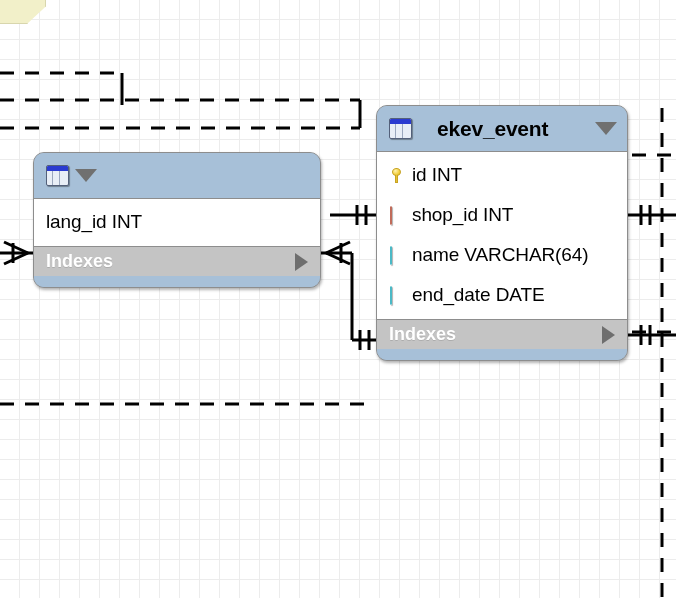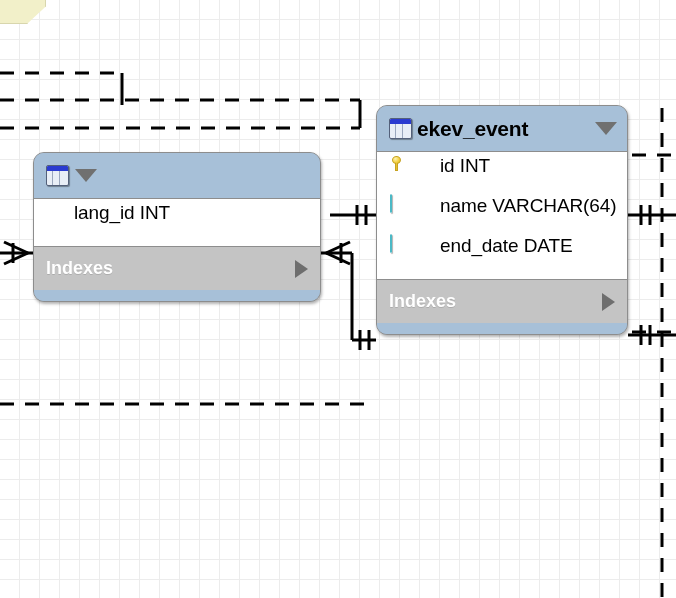--- a/index.html
+++ b/index.html
@@ -95,45 +95,45 @@
       linear-gradient(to right,
         transparent 0, transparent 5px, #9aa7bd 5px, #9aa7bd 6px,
         transparent 6px, transparent 12px, #9aa7bd 12px, #9aa7bd 13px,
         transparent 13px);
   }
   .tbl-title {
     flex: 1 1 auto;
     font-size: 21px;
     font-weight: bold;
     color: #000000;
-    padding-left: 5px;
+    padding-left: 25px;
     letter-spacing: -0.2px;
     white-space: nowrap;
   }
   .tbl-caret {
     flex: 0 0 auto;
     width: 0;
     height: 0;
     border-left: 11px solid transparent;
     border-right: 11px solid transparent;
     border-top: 13px solid #707070;
     margin-left: 6px;
   }
 
   .tbl-fields {
     background: #ffffff;
     border-top: 1px solid #8d8d8d;
     padding: 3px 0 4px 0;
   }
   .field-row {
     display: flex;
+    align-items: center;
     height: 40px;
     padding-left: 12px;
     box-sizing: border-box;
-    gap: 28px;
   }
   .field-icon {
     flex: 0 0 auto;
     width: 16px;
     height: 16px;
     margin-right: 7px;
   }
   .field-icon.none {
     width: 0;
     margin-right: 0;
@@ -180,21 +180,21 @@
     box-sizing: border-box;
   }
   .field-label {
     font-size: 19px;
     color: #000000;
     white-space: nowrap;
     letter-spacing: -0.1px;
   }
 
   .tbl-footer {
-    height: 44px;
+    height: 30px;
     background: #c4c4c4;
     border-top: 1px solid #8d8d8d;
     display: flex;
     align-items: center;
     padding: 0 12px 0 12px;
     box-sizing: border-box;
   }
   .footer-label {
     flex: 1 1 auto;
     font-size: 18px;
@@ -333,20 +333,26 @@
 
     <div class="tbl-fields">
       <div class="field-row">
         <span class="field-icon">
           <span class="keyicon"></span>
         </span>
         <span class="field-label">id INT</span>
       </div>
       <div class="field-row">
         <span class="field-icon">
+          <span class="diamond red"></span>
+        </span>
+        <span class="field-label">shop_id INT</span>
+      </div>
+      <div class="field-row">
+        <span class="field-icon">
           <span class="diamond cyan"></span>
         </span>
         <span class="field-label">name VARCHAR(64)</span>
       </div>
       <div class="field-row">
         <span class="field-icon">
           <span class="diamond cyan"></span>
         </span>
         <span class="field-label">end_date DATE</span>
       </div>

